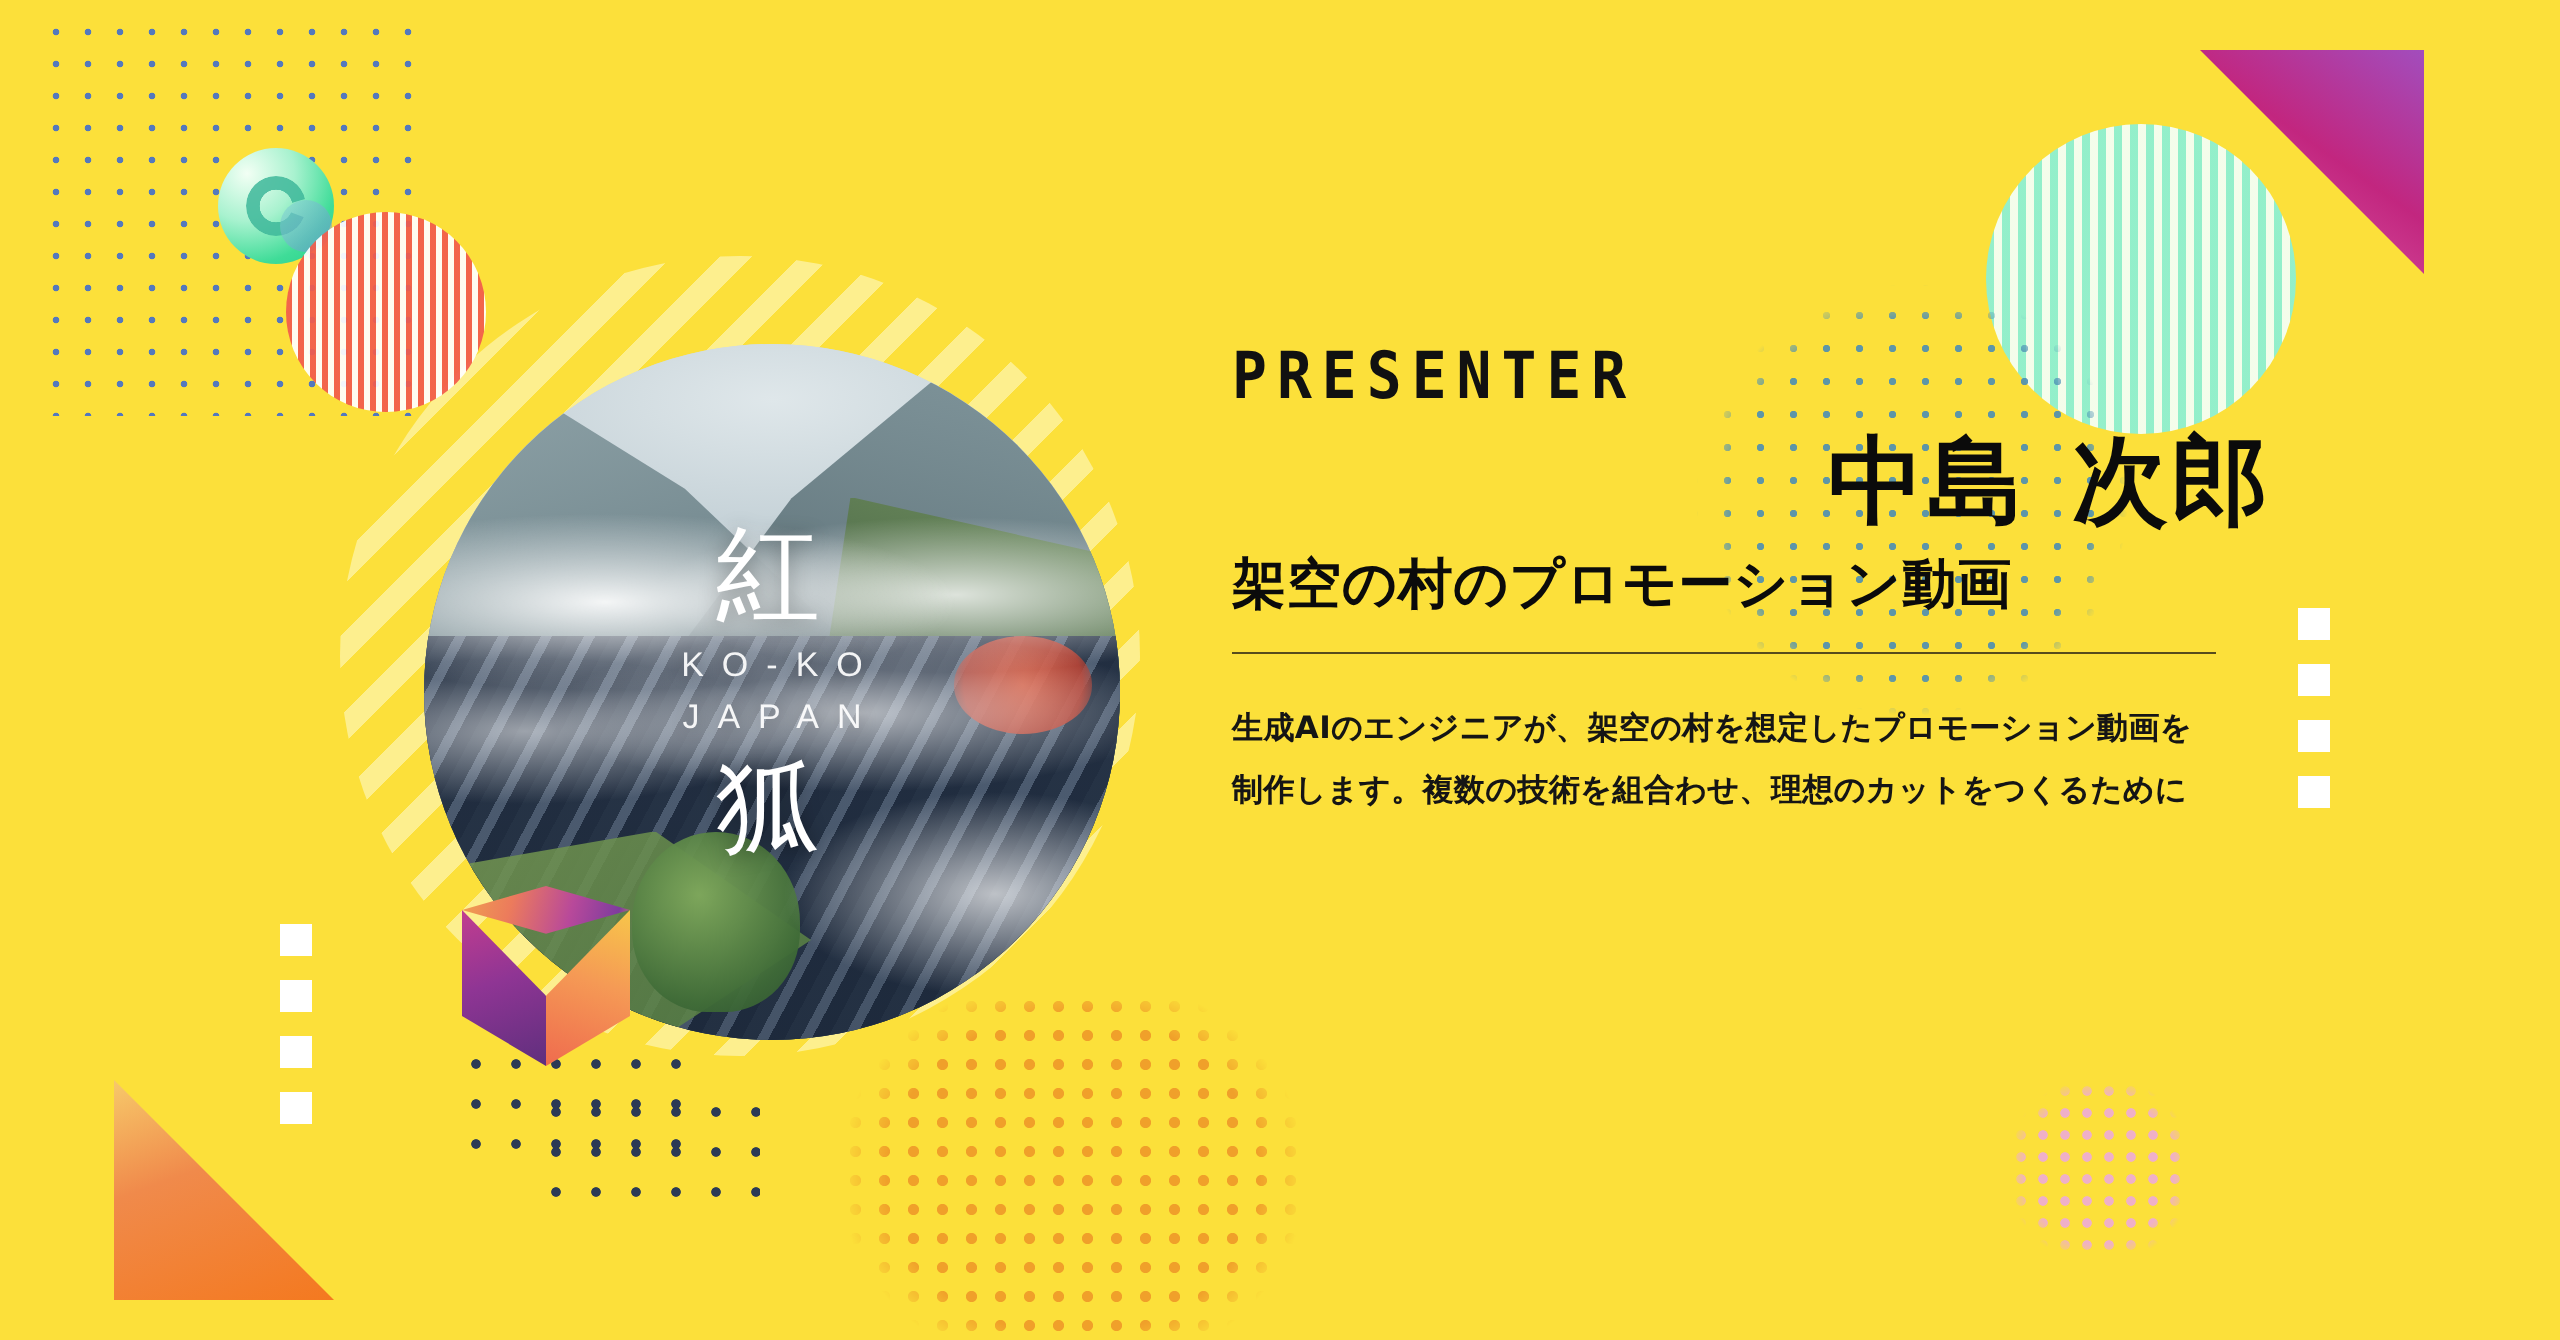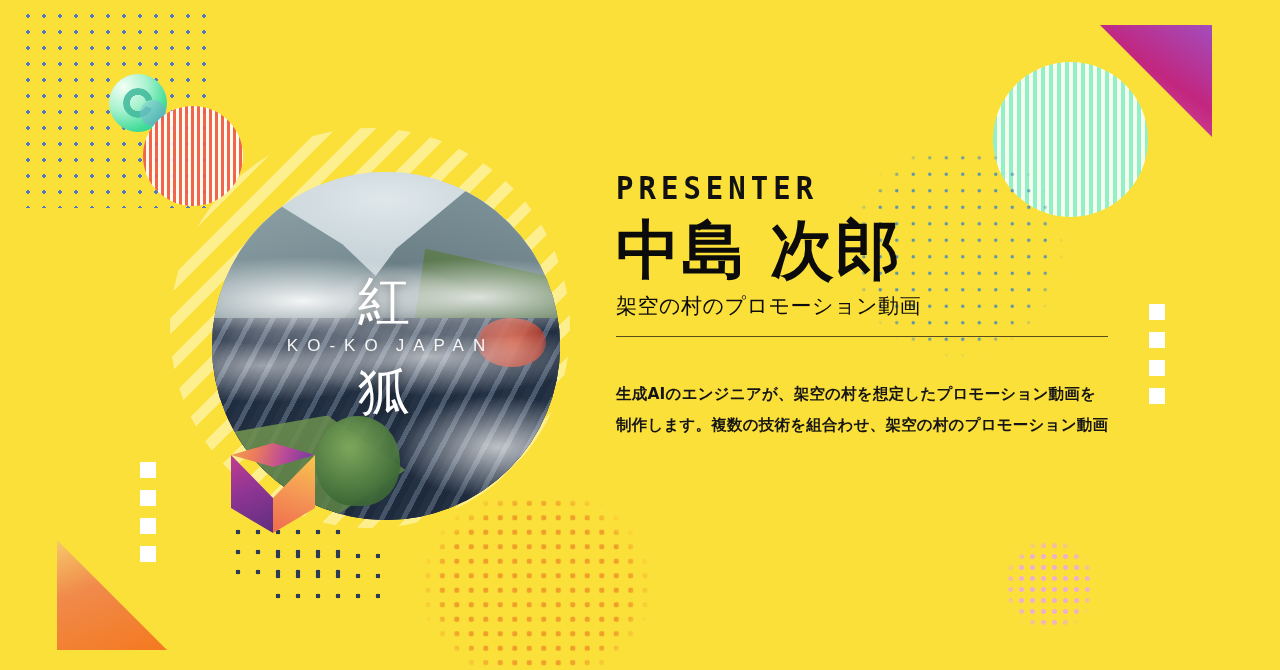--- a/index.html
+++ b/index.html
@@ -195,54 +195,54 @@
     position:absolute;inset:0;display:flex;flex-direction:column;
     align-items:center;justify-content:center;
     color:#ffffff;text-shadow:0 1px 10px rgba(0,0,0,.35);
   }
   .kanji-top{
     font-family:"DejaVu Serif","Liberation Serif",serif;
     font-size:52px;line-height:1;font-weight:400;margin-bottom:6px;
     margin-right:4px;
   }
   .latin-lines{
-    display:flex;align-items:center;
+    display:flex;flex-direction:column;align-items:center;
     font-size:17px;letter-spacing:9px;line-height:1.55;
     font-weight:300;opacity:.92;text-indent:9px;
   }
   .kanji-bot{
     font-family:"DejaVu Serif","Liberation Serif",serif;
     font-size:52px;line-height:1;font-weight:400;margin-top:6px;
     margin-right:4px;
   }
 
   
   .textblock{position:absolute;left:616px;top:172px;width:520px;}
   .presenter{
     font-family:"DejaVu Sans Mono","Liberation Mono",monospace;
     font-size:29px;font-weight:700;letter-spacing:5px;color:#111111;
     line-height:1;margin:0 0 14px 0;
     transform:scaleY(1.12);transform-origin:left top;
   }
   .name{
     font-family:"DejaVu Sans","Liberation Sans",sans-serif;
-    font-size:64px;font-weight:700;color:#0b0b0b;letter-spacing:2px;
-    line-height:1.1;margin:6px 0 6px 0;white-space:nowrap;
+    font-size:48px;font-weight:700;color:#0b0b0b;letter-spacing:2px;
+    line-height:1.1;margin:6px 0 6px 0;white-space:nowrap;text-align:right;
   }
   .name .gap{display:inline-block;width:22px;}
   .subtitle{
     font-family:"DejaVu Sans","Liberation Sans",sans-serif;
-    font-size:21px;font-weight:400;color:#0b0b0b;letter-spacing:.5px;
+    font-size:27px;font-weight:700;color:#0b0b0b;letter-spacing:.5px;
     line-height:1.25;margin:8px 0 0 0;white-space:nowrap;
   }
   .divider{
     margin-top:16px;width:492px;height:1.5px;background:#3a3118;opacity:.85;
   }
   .body-copy{
-    margin-top:42px;width:508px;
+    margin-top:22px;width:508px;
     font-family:"DejaVu Sans","Liberation Sans",sans-serif;
     font-size:15.5px;font-weight:700;color:#151515;
     line-height:2.0;letter-spacing:.2px;
   }
   .body-copy p{margin:0;white-space:nowrap;}
 </style>
 </head>
 <body>
 
 <div id="stage">
@@ -310,17 +310,17 @@
     <div class="name">
       <span>中島</span><span class="gap"></span><span>次郎</span>
     </div>
 
     <div class="subtitle">架空の村のプロモーション動画</div>
 
     <div class="divider"></div>
 
     <div class="body-copy">
       <p>生成AIのエンジニアが、架空の村を想定したプロモーション動画を</p>
-      <p>制作します。複数の技術を組合わせ、架空の村のプロモーション動画</p>
+      <p>制作します。複数の技術を組合わせ、理想のカットをつくるために</p>
     </div>
   </div>
 
 </div>
 
 </body></html>

